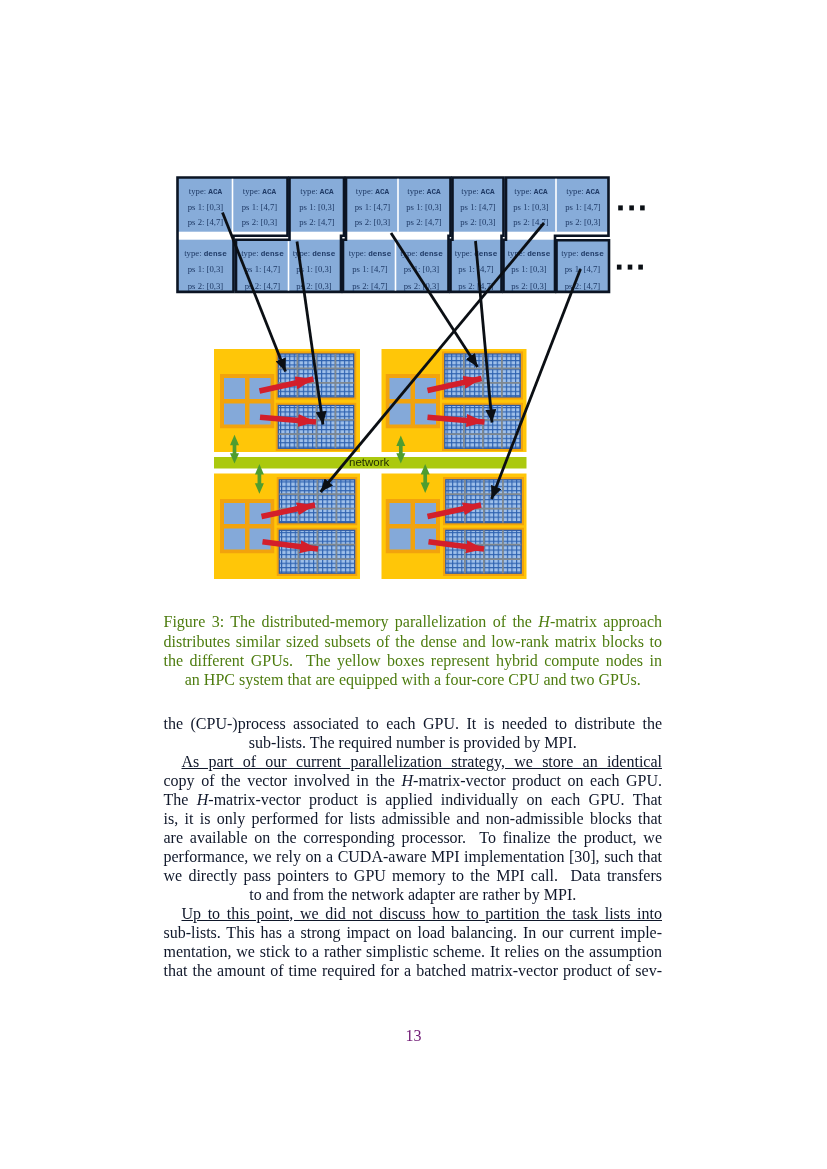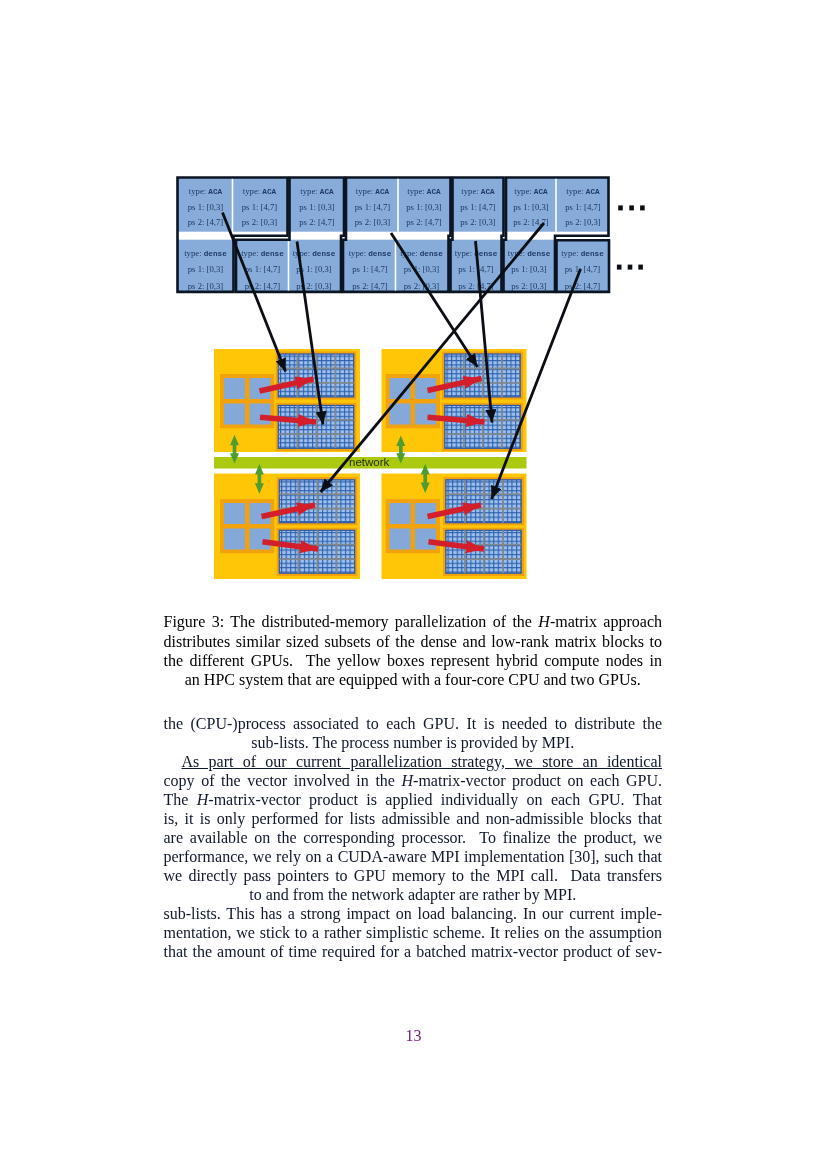--- a/index.html
+++ b/index.html
@@ -2,21 +2,21 @@
 <html><head>
 <meta charset="utf-8">
 <style>
   html,body{margin:0;padding:0;}
   body{width:827px;height:1169px;background:#ffffff;position:relative;overflow:hidden;
        font-family:"Liberation Serif", serif;}
   #fig{position:absolute;left:0;top:0;}
   .cellt{font:8.7px "Liberation Serif", serif;fill:#1f3a66;}
   .cellm{font:bold 7.7px "Liberation Mono", monospace;fill:#1f3a66;}
   #caption{position:absolute;left:163.5px;top:612.3px;width:498.5px;
-           font-size:16px;line-height:19.3px;color:#000000;}
+           font-size:16px;line-height:19.3px;color:#4d7c0f;}
   #bodytxt{position:absolute;left:163.5px;top:713.6px;width:498.5px;
            font-size:16px;line-height:19.0px;color:#0f172a;}
   .jl{text-align:justify;text-align-last:justify;white-space:normal;}
   .ll{text-align:center;}
   .ind{text-indent:18px;text-decoration:underline;}
   #pageno{position:absolute;left:0;top:1027.3px;width:827px;text-align:center;
           font-size:16px;color:#701a75;}
 </style>
 </head>
 <body>
@@ -190,27 +190,28 @@
 
 <div id="caption">
   <div class="jl">Figure 3: The distributed-memory parallelization of the <i>H</i>-matrix approach</div>
   <div class="jl">distributes similar sized subsets of the dense and low-rank matrix blocks to</div>
   <div class="jl">the different GPUs.&nbsp; The yellow boxes represent hybrid compute nodes in</div>
   <div class="ll">an HPC system that are equipped with a four-core CPU and two GPUs.</div>
 </div>
 
 <div id="bodytxt">
   <div class="jl">the (CPU-)process associated to each GPU. It is needed to distribute the</div>
-  <div class="ll">sub-lists. The process number is provided by MPI.</div>
+  <div class="ll">sub-lists. The required number is provided by MPI.</div>
   <div class="jl ind">As part of our current parallelization strategy, we store an identical</div>
   <div class="jl">copy of the vector involved in the <i>H</i>-matrix-vector product on each GPU.</div>
   <div class="jl">The <i>H</i>-matrix-vector product is applied individually on each GPU. That</div>
   <div class="jl">is, it is only performed for lists admissible and non-admissible blocks that</div>
   <div class="jl">are available on the corresponding processor.&nbsp; To finalize the product, we</div>
   <div class="jl">performance, we rely on a CUDA-aware MPI implementation [30], such that</div>
   <div class="jl">we directly pass pointers to GPU memory to the MPI call.&nbsp; Data transfers</div>
   <div class="ll">to and from the network adapter are rather by MPI.</div>
+  <div class="jl ind">Up to this point, we did not discuss how to partition the task lists into</div>
   <div class="jl">sub-lists. This has a strong impact on load balancing. In our current imple-</div>
   <div class="jl">mentation, we stick to a rather simplistic scheme. It relies on the assumption</div>
   <div class="jl">that the amount of time required for a batched matrix-vector product of sev-</div>
 </div>
 
 <div id="pageno">13</div>
 
 </body></html>

